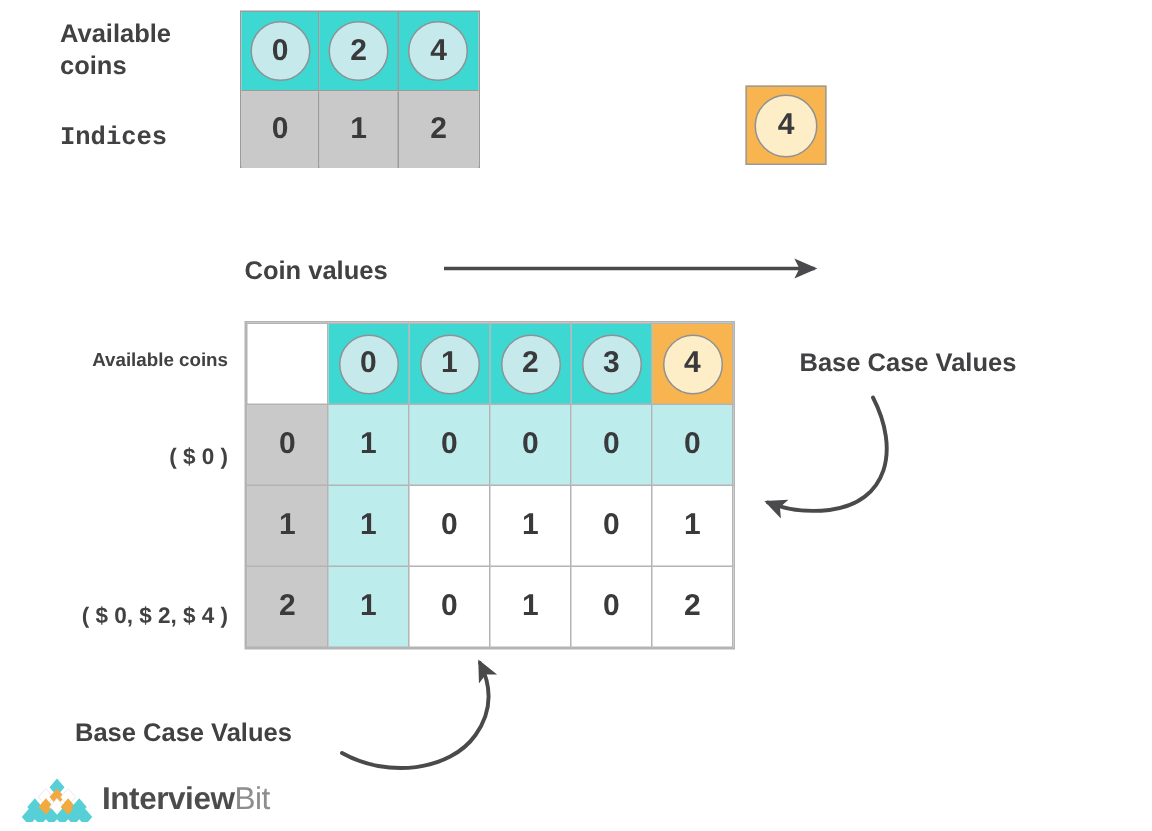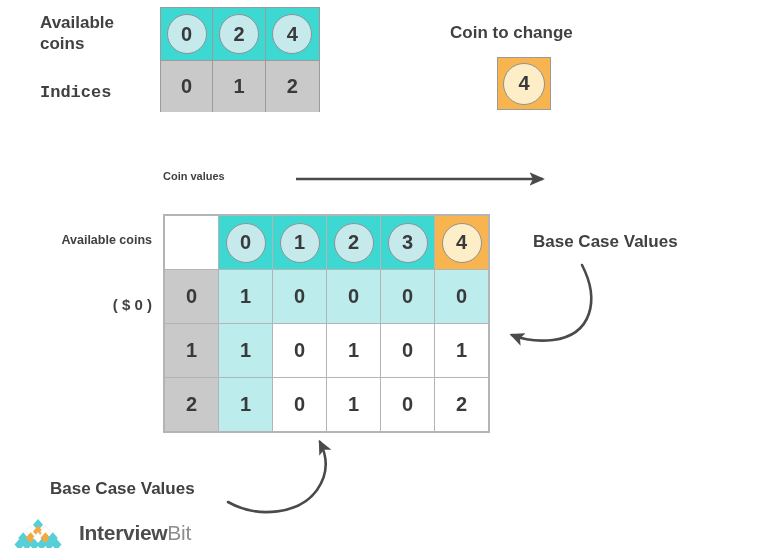--- a/index.html
+++ b/index.html
@@ -140,21 +140,21 @@
   
   .logo {
     position: absolute;
     left: 14px;
     top: 518px;
     display: flex;
     align-items: center;
   }
   .logo-mark { width: 48px; height: 30px; }
   .logo-text {
-    margin-left: 17px;
+    margin-left: 6px;
     font-size: 21px;
     letter-spacing: -0.3px;
   }
   .logo-text .b1 { font-weight: bold; color: #4c4c4e; }
   .logo-text .b2 { font-weight: normal; color: #8d8d8f; }
 </style>
 </head>
 <body>
 
 <div id="canvas">
@@ -176,33 +176,33 @@
         <div class="coin coin-cyan" style="width:40px;height:40px;font-size:20px;">4</div>
       </div>
     </div>
     <div class="strip-row" style="border-top:1px solid #9b9b9b;">
       <div class="strip-cell cell-grey" style="width:53px; height:51px; font-size:20px;">0</div>
       <div class="strip-cell cell-grey" style="width:53px; height:51px; font-size:20px;">1</div>
       <div class="strip-cell cell-grey" style="width:54px; height:51px; font-size:20px;">2</div>
     </div>
   </div>
 
-  <div class="lbl" style="left:450px; top:22px; font-size:17px;">Coin to change</div>
 
   <div class="coinbox" style="left:497px; top:57px; width:54px; height:53px;">
     <div class="coin coin-cream" style="width:42px;height:42px;font-size:20px;">4</div>
   </div>
 
-  <div class="lbl" style="left:163px; top:170px; font-size:11px;">Coin values</div>
+  <div class="lbl" style="left:163px; top:170px; font-size:17px;">Coin values</div>
 
   <div class="rowlabel" style="left:0; width:152px; top:233px; font-size:12.5px;">Available coins</div>
 
   <div class="rowlabel" style="left:0; width:152px; top:296px; font-size:15px;">( $ 0 )</div>
 
 
+  <div class="rowlabel" style="left:0; width:152px; top:402px; font-size:15px;">( $ 0, $ 2, $ 4 )</div>
 
   <div class="matrix" style="left:163px; top:214px;">
     <table>
       <tbody>
           <tr>
         <td class="m-white"></td>
         <td class="m-teal">
           <div class="coin coin-cyan">0</div>
         </td>
         <td class="m-teal">

